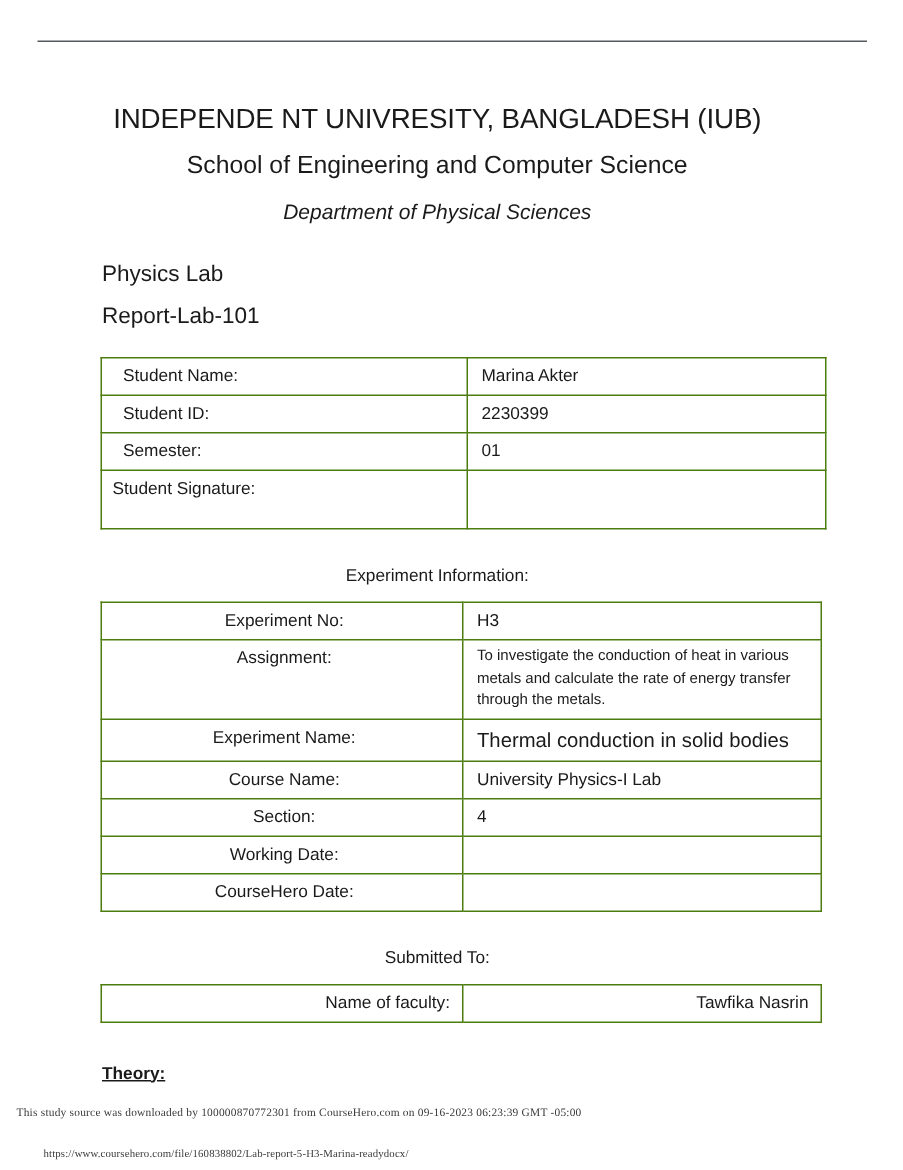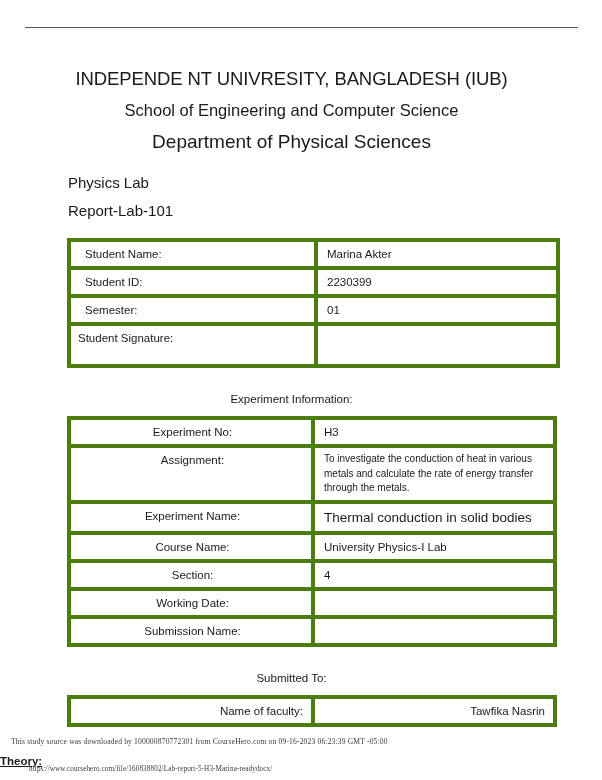--- a/index.html
+++ b/index.html
@@ -48,42 +48,43 @@
     font-size: 18.5px;
     line-height: 26px;
     letter-spacing: -0.1px;
   }
   .title-2 {
     font-size: 16.5px;
     line-height: 24px;
     margin-top: 6px;
   }
   .title-3 {
-    font-size: 19px;
+    font-size: 14px;
     line-height: 21px;
     margin-top: 9px;
+    font-style: italic;
   }
 
   .lead-line {
     margin-left: 68px;
     font-size: 15px;
     line-height: 16px;
   }
   .lead-1 { margin-top: 23px; }
   .lead-2 { margin-top: 12px; }
 
   
   table.doc-table {
     border-collapse: collapse;
     width: 442px;
     margin-left: 67px;
     table-layout: fixed;
   }
   table.doc-table td {
-    border: 4px solid #4d7c0f;
+    border: 1px solid #4d7c0f;
     font-size: 11.5px;
     line-height: 16px;
     vertical-align: top;
     padding: 4px 8px 4px 10px;
     color: #1a1a1a;
     word-wrap: break-word;
   }
   table.doc-table td.label {
     width: 221px;
   }
@@ -118,20 +119,21 @@
   .table-gap-3 { margin-top: 9px; text-align: right; }
 
   .section-heading {
     text-align: center;
     font-size: 11.5px;
     line-height: 16px;
     margin-top: 23px;
   }
 
   .theory {
+    margin-left: 68px;
     margin-top: 26px;
     font-size: 11.5px;
     line-height: 16px;
     font-weight: bold;
     text-decoration: underline;
     display: inline-block;
   }
   .theory-wrap { display: block; }
 
   
@@ -219,21 +221,21 @@
         </tr>
         <tr>
           <td class="label">Section:</td>
           <td class="value">4</td>
         </tr>
         <tr>
           <td class="label">Working Date:</td>
           <td class="value"></td>
         </tr>
         <tr>
-          <td class="label">Submission Name:</td>
+          <td class="label">CourseHero Date:</td>
           <td class="value"></td>
         </tr>
       </tbody>
     </table>
 
     <div class="section-heading">Submitted To:</div>
 
     <table class="doc-table t-faculty table-gap-3">
       <tbody>
         <tr>

